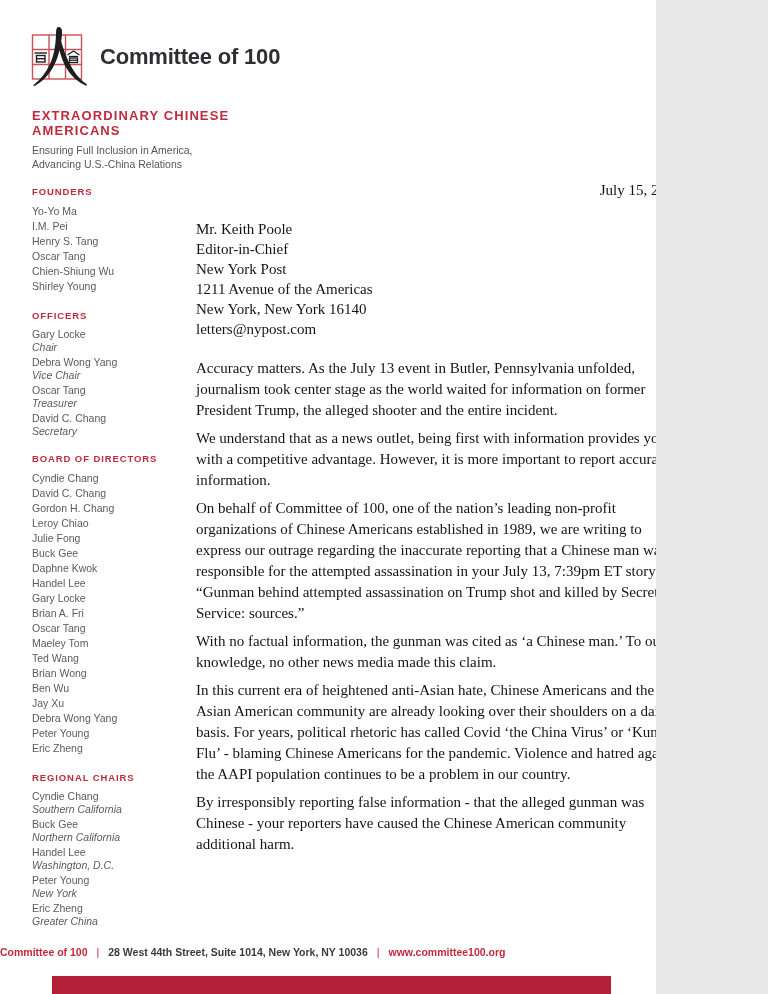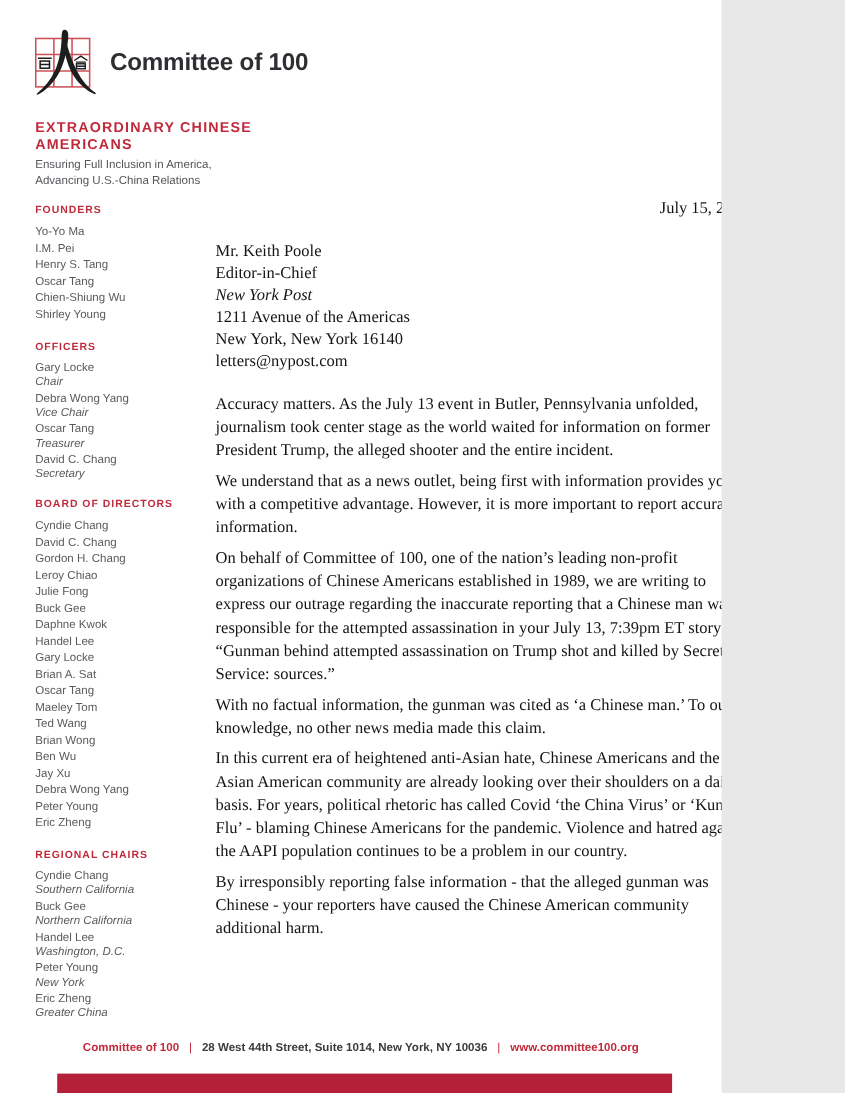--- a/index.html
+++ b/index.html
@@ -77,31 +77,31 @@
     left: 196px;
     top: 180px;
     width: 485px;
     font-family: "Liberation Serif", serif;
     font-size: 15px;
     line-height: 21px;
     color: #141414;
   }
   .date-line { text-align: right; margin-bottom: 18px; }
   .recipient { line-height: 20px; margin-bottom: 19px; }
-  .italic { font-style: italic; }
+  .italic { }
   .salutation { margin-bottom: 7px; }
   .body-paragraphs p { margin: 0 0 7px 0; }
 
   
   .footer-line {
     position: absolute;
     left: 0;
     right: 0;
     top: 946px;
-    text-align: center;
+    text-align: left;
     font-size: 10.5px;
     font-weight: bold;
     color: #3b3b3b;
   }
   .footer-line .sep { color: var(--brand_red, #c02b3c); margin: 0 9px; font-weight: normal; }
   .footer-org, .footer-url { color: var(--brand_red, #c02b3c); }
   .footer-url { text-decoration: none; }
   .footer-bar {
     position: absolute;
     left: 52px;
@@ -261,21 +261,21 @@
             <div class="sb-name">Handel Lee</div>
 
           </div>
 
           <div class="sb-item">
             <div class="sb-name">Gary Locke</div>
 
           </div>
 
           <div class="sb-item">
-            <div class="sb-name">Brian A. Sat</div>
+            <div class="sb-name">Brian A. Fri</div>
 
           </div>
 
           <div class="sb-item">
             <div class="sb-name">Oscar Tang</div>
 
           </div>
 
           <div class="sb-item">
             <div class="sb-name">Maeley Tom</div>

